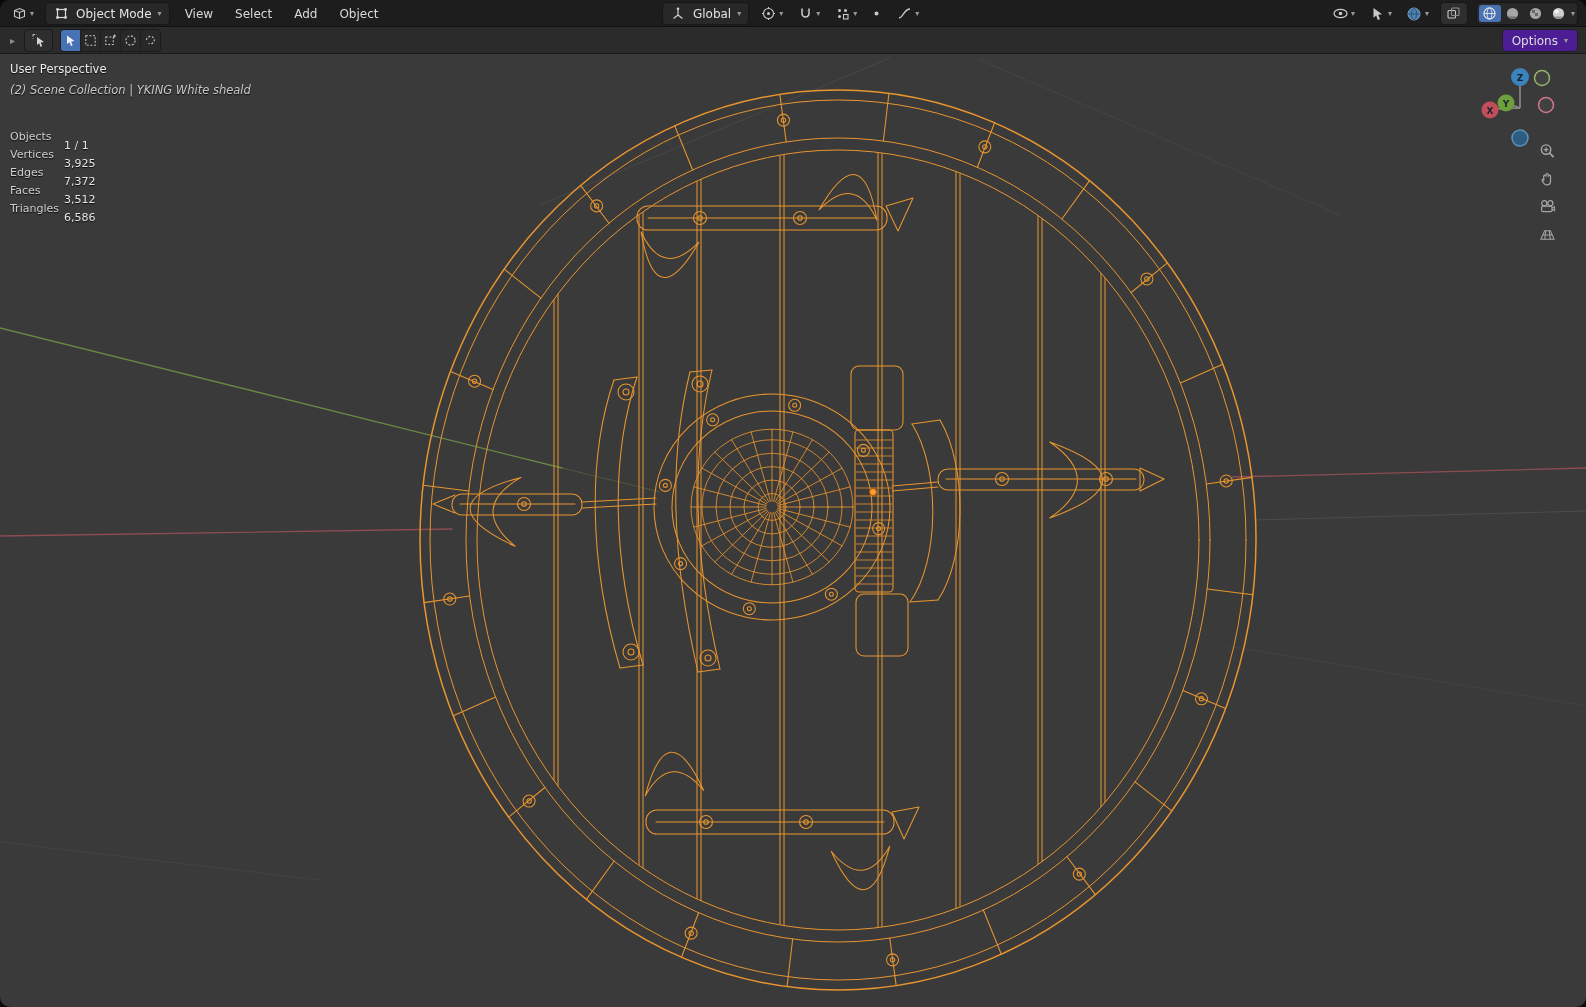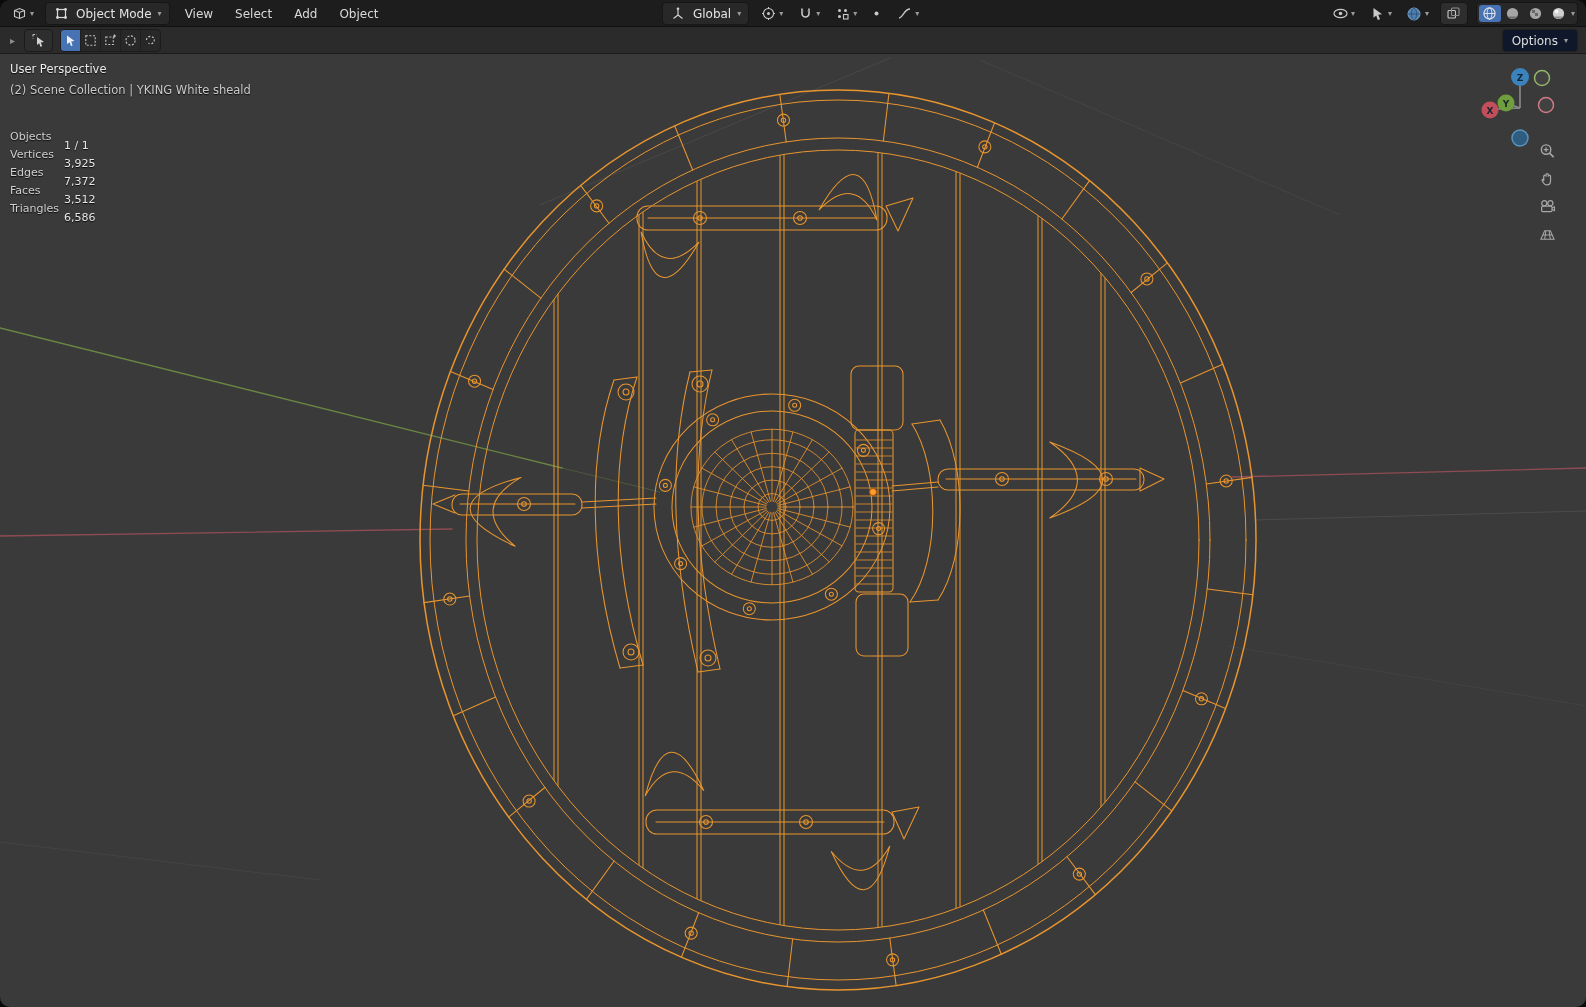--- a/index.html
+++ b/index.html
@@ -20,28 +20,28 @@
   .xray-btn{display:flex;align-items:center;justify-content:center;width:26px;height:21px;background:#2e2e2e;border:1px solid #161616;border-radius:4px;}
 
   
   .toolbar{height:27px;background:#2b2b2b;display:flex;align-items:center;padding:0 8px;gap:7px;box-shadow:0 -1px 0 #1a1a1a inset;font-size:12px;}
   .expander{color:#8f8f8f;font-size:10px;padding:0 2px;}
   .tool-btn{display:flex;align-items:center;justify-content:center;width:27px;height:21px;background:#2e2e2e;border:1px solid #1b1b1b;border-radius:4px;}
   .seg{display:flex;background:#282828;border:1px solid #1b1b1b;border-radius:4px;overflow:hidden;height:21px;}
   .seg > div{display:flex;align-items:center;justify-content:center;width:19px;border-right:1px solid #1f1f1f;}
   .seg > div:last-child{border-right:none;}
   .seg > div.active{background:var(--accent,#4772b3);}
-  .options-btn{margin-left:auto;display:flex;align-items:center;gap:6px;background:#0f172a;border:1px solid #202020;border-radius:4px;height:21px;padding:0 9px;color:#dedede;}
+  .options-btn{margin-left:auto;display:flex;align-items:center;gap:6px;background:#4c1d95;border:1px solid #202020;border-radius:4px;height:21px;padding:0 9px;color:#dedede;}
 
   
   .viewport{position:relative;height:953px;background:#3a3a3a;overflow:hidden;}
   .scene-svg{position:absolute;left:0;top:0;}
   .hud{position:absolute;left:10px;top:8px;text-shadow:0 1px 1px rgba(0,0,0,.85);}
   .hud-line1{font-size:11.5px;color:#ececec;}
-  .hud-line2{font-size:11.5px;color:#c9c9c9;margin-top:7px;}
+  .hud-line2{font-size:11.5px;color:#c9c9c9;margin-top:7px;font-style:italic;}
   .stats{position:absolute;left:10px;top:66px;font-size:11px;color:#cfcfcf;text-shadow:0 1px 1px rgba(0,0,0,.85);}
   .stats .row{display:grid;grid-template-columns:54px auto;height:18px;align-items:center;}
   .stats .val{color:#e6e6e6;margin-top:19px;}
   .nav-gizmo{position:absolute;right:22px;top:8px;width:84px;height:86px;}
   .side-tools{position:absolute;right:30px;top:88px;display:flex;flex-direction:column;gap:11px;align-items:center;}
   .side-tools .icon{opacity:.8;}
   .gz-label{font-size:9px;font-weight:bold;fill:#17242e;}
 </style>
 </head>
 <body>

